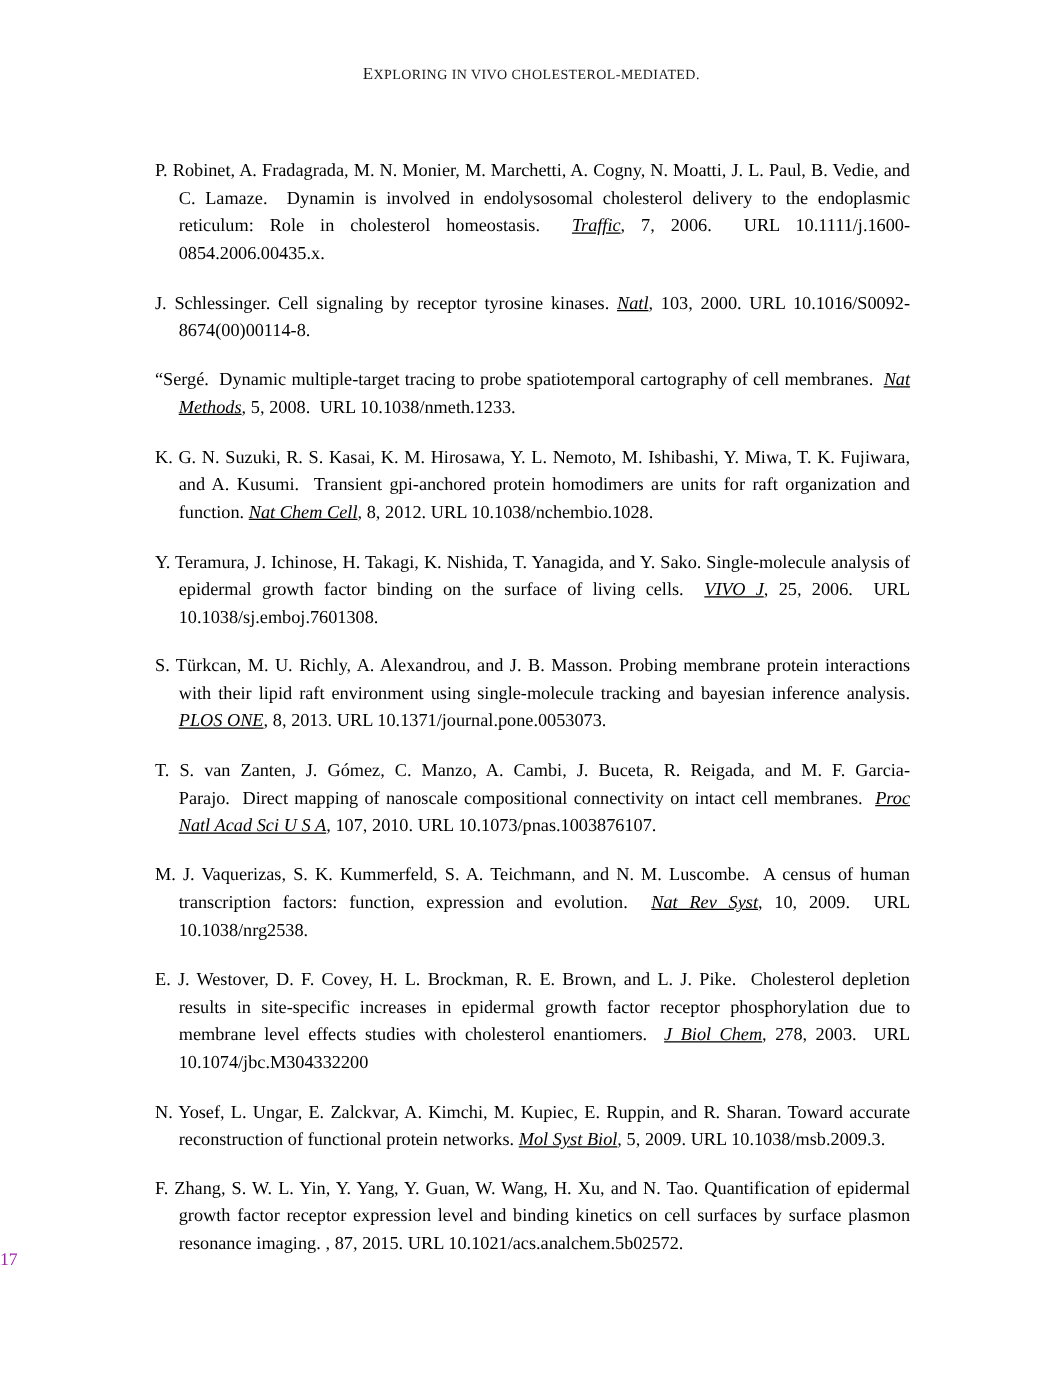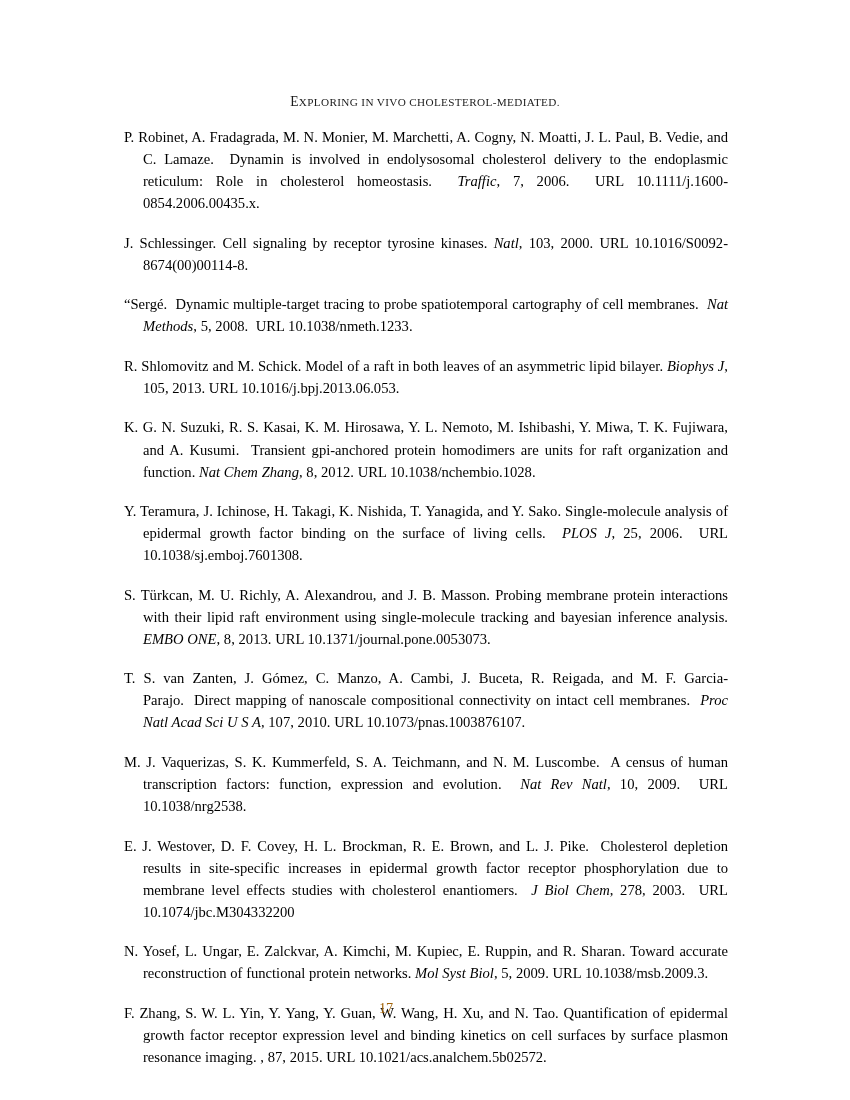--- a/index.html
+++ b/index.html
@@ -27,21 +27,20 @@
   
   .running-head {
     position: absolute;
     top: 51px;
     left: 0;
     width: 850px;
     text-align: center;
     font-size: 11.2px;
     letter-spacing: 0.35px;
     color: #1a1a1a;
-    margin-top: 43px;
   }
   .running-head .rh-initial {
     font-size: 13.6px;
   }
   .running-head .rh-rest {
     font-size: 11.2px;
   }
 
   
   .biblio {
@@ -61,56 +60,56 @@
     text-indent: -19px;
     hyphens: manual;
     -webkit-hyphens: manual;
     word-spacing: 0.1px;
   }
   .bib-entry:last-child {
     margin-bottom: 0;
   }
   .bib-entry i {
     font-style: italic;
+    text-decoration: underline;
   }
   
   .bib-entry .ss {
     white-space: pre;
   }
 
   
   .folio {
     position: absolute;
     top: 1000px;
     left: 0;
     width: 772px;
-    text-align: center;
+    text-align: left;
     font-size: 14.2px;
-    color: #a16207;
+    color: #a21caf;
   }
 </style>
 </head>
 <body>
 
 <div class="page">
 
   <div class="running-head">
     <span class="rh-initial">E</span><span class="rh-rest">XPLORING IN VIVO CHOLESTEROL-MEDIATED.</span>
   </div>
 
   <div class="biblio" id="biblio">
       <p class="bib-entry">P. Robinet, A. Fradagrada, M. N. Monier, M. Marchetti, A. Cogny, N. Moatti, J. L. Paul, B. Vedie, and C. Lamaze.<span class="ss">  </span>Dynamin is involved in endolysosomal cholesterol delivery to the endoplasmic reticulum: Role in cholesterol homeostasis.<span class="ss">  </span><i>Traffic</i>, 7, 2006.<span class="ss">  </span>URL 10.1111/j.1600-0854.2006.00435.x.</p>
       <p class="bib-entry">J. Schlessinger. Cell signaling by receptor tyrosine kinases. <i>Natl</i>, 103, 2000. URL 10.1016/S0092-8674(00)00114-8.</p>
       <p class="bib-entry">“Sergé.<span class="ss">  </span>Dynamic multiple-target tracing to probe spatiotemporal cartography of cell membranes.<span class="ss">  </span><i>Nat Methods</i>, 5, 2008.<span class="ss">  </span>URL 10.1038/nmeth.1233.</p>
-      <p class="bib-entry">R. Shlomovitz and M. Schick. Model of a raft in both leaves of an asymmetric lipid bilayer. <i>Biophys J</i>, 105, 2013. URL 10.1016/j.bpj.2013.06.053.</p>
-      <p class="bib-entry">K. G. N. Suzuki, R. S. Kasai, K. M. Hirosawa, Y. L. Nemoto, M. Ishibashi, Y. Miwa, T. K. Fujiwara, and A. Kusumi.<span class="ss">  </span>Transient gpi-anchored protein homodimers are units for raft organization and function. <i>Nat Chem Zhang</i>, 8, 2012. URL 10.1038/nchembio.1028.</p>
-      <p class="bib-entry">Y. Teramura, J. Ichinose, H. Takagi, K. Nishida, T. Yanagida, and Y. Sako. Single-molecule analysis of epidermal growth factor binding on the surface of living cells.<span class="ss">  </span><i>PLOS J</i>, 25, 2006.<span class="ss">  </span>URL 10.1038/sj.emboj.7601308.</p>
-      <p class="bib-entry">S. Türkcan, M. U. Richly, A. Alexandrou, and J. B. Masson. Probing membrane protein interactions with their lipid raft environment using single-molecule tracking and bayesian inference analysis. <i>EMBO ONE</i>, 8, 2013. URL 10.1371/journal.pone.0053073.</p>
+      <p class="bib-entry">K. G. N. Suzuki, R. S. Kasai, K. M. Hirosawa, Y. L. Nemoto, M. Ishibashi, Y. Miwa, T. K. Fujiwara, and A. Kusumi.<span class="ss">  </span>Transient gpi-anchored protein homodimers are units for raft organization and function. <i>Nat Chem Cell</i>, 8, 2012. URL 10.1038/nchembio.1028.</p>
+      <p class="bib-entry">Y. Teramura, J. Ichinose, H. Takagi, K. Nishida, T. Yanagida, and Y. Sako. Single-molecule analysis of epidermal growth factor binding on the surface of living cells.<span class="ss">  </span><i>VIVO J</i>, 25, 2006.<span class="ss">  </span>URL 10.1038/sj.emboj.7601308.</p>
+      <p class="bib-entry">S. Türkcan, M. U. Richly, A. Alexandrou, and J. B. Masson. Probing membrane protein interactions with their lipid raft environment using single-molecule tracking and bayesian inference analysis. <i>PLOS ONE</i>, 8, 2013. URL 10.1371/journal.pone.0053073.</p>
       <p class="bib-entry">T. S. van Zanten, J. Gómez, C. Manzo, A. Cambi, J. Buceta, R. Reigada, and M. F. Garcia-Parajo.<span class="ss">  </span>Direct mapping of nanoscale compositional connectivity on intact cell membranes.<span class="ss">  </span><i>Proc Natl Acad Sci U S A</i>, 107, 2010. URL 10.1073/pnas.1003876107.</p>
-      <p class="bib-entry">M. J. Vaquerizas, S. K. Kummerfeld, S. A. Teichmann, and N. M. Luscombe.<span class="ss">  </span>A census of human transcription factors: function, expression and evolution.<span class="ss">  </span><i>Nat Rev Natl</i>, 10, 2009.<span class="ss">  </span>URL 10.1038/nrg2538.</p>
+      <p class="bib-entry">M. J. Vaquerizas, S. K. Kummerfeld, S. A. Teichmann, and N. M. Luscombe.<span class="ss">  </span>A census of human transcription factors: function, expression and evolution.<span class="ss">  </span><i>Nat Rev Syst</i>, 10, 2009.<span class="ss">  </span>URL 10.1038/nrg2538.</p>
       <p class="bib-entry">E. J. Westover, D. F. Covey, H. L. Brockman, R. E. Brown, and L. J. Pike.<span class="ss">  </span>Cholesterol depletion results in site-specific increases in epidermal growth factor receptor phosphorylation due to membrane level effects studies with cholesterol enantiomers.<span class="ss">  </span><i>J Biol Chem</i>, 278, 2003.<span class="ss">  </span>URL 10.1074/jbc.M304332200</p>
       <p class="bib-entry">N. Yosef, L. Ungar, E. Zalckvar, A. Kimchi, M. Kupiec, E. Ruppin, and R. Sharan. Toward accurate reconstruction of functional protein networks. <i>Mol Syst Biol</i>, 5, 2009. URL 10.1038/msb.2009.3.</p>
       <p class="bib-entry">F. Zhang, S. W. L. Yin, Y. Yang, Y. Guan, W. Wang, H. Xu, and N. Tao. Quantification of epidermal growth factor receptor expression level and binding kinetics on cell surfaces by surface plasmon resonance imaging. , 87, 2015. URL 10.1021/acs.analchem.5b02572.</p>
     </div>
 
   <div class="folio">17</div>
 
 </div>
 
 </body></html>

